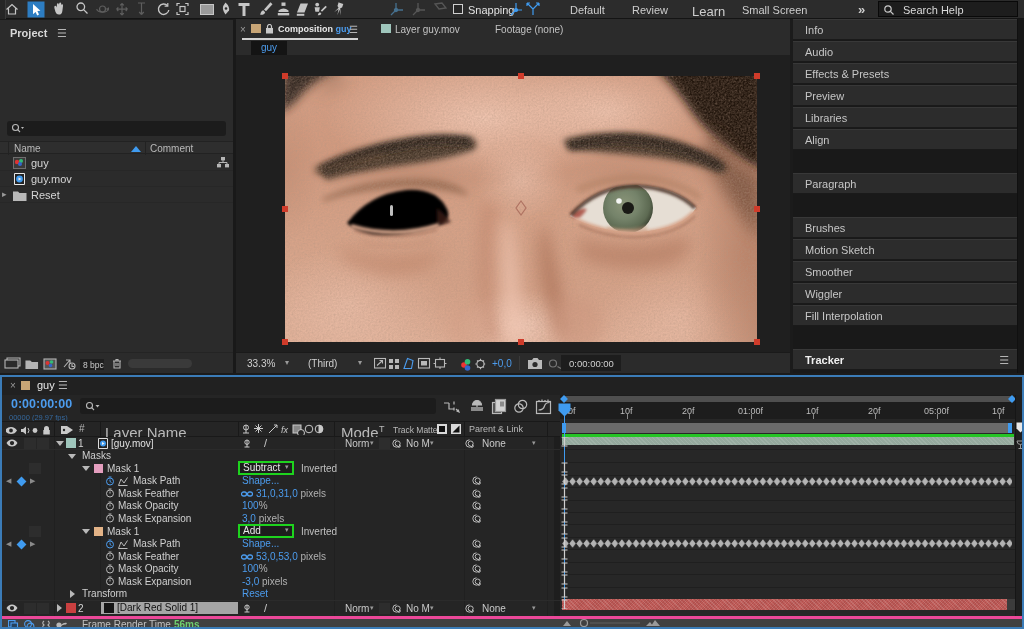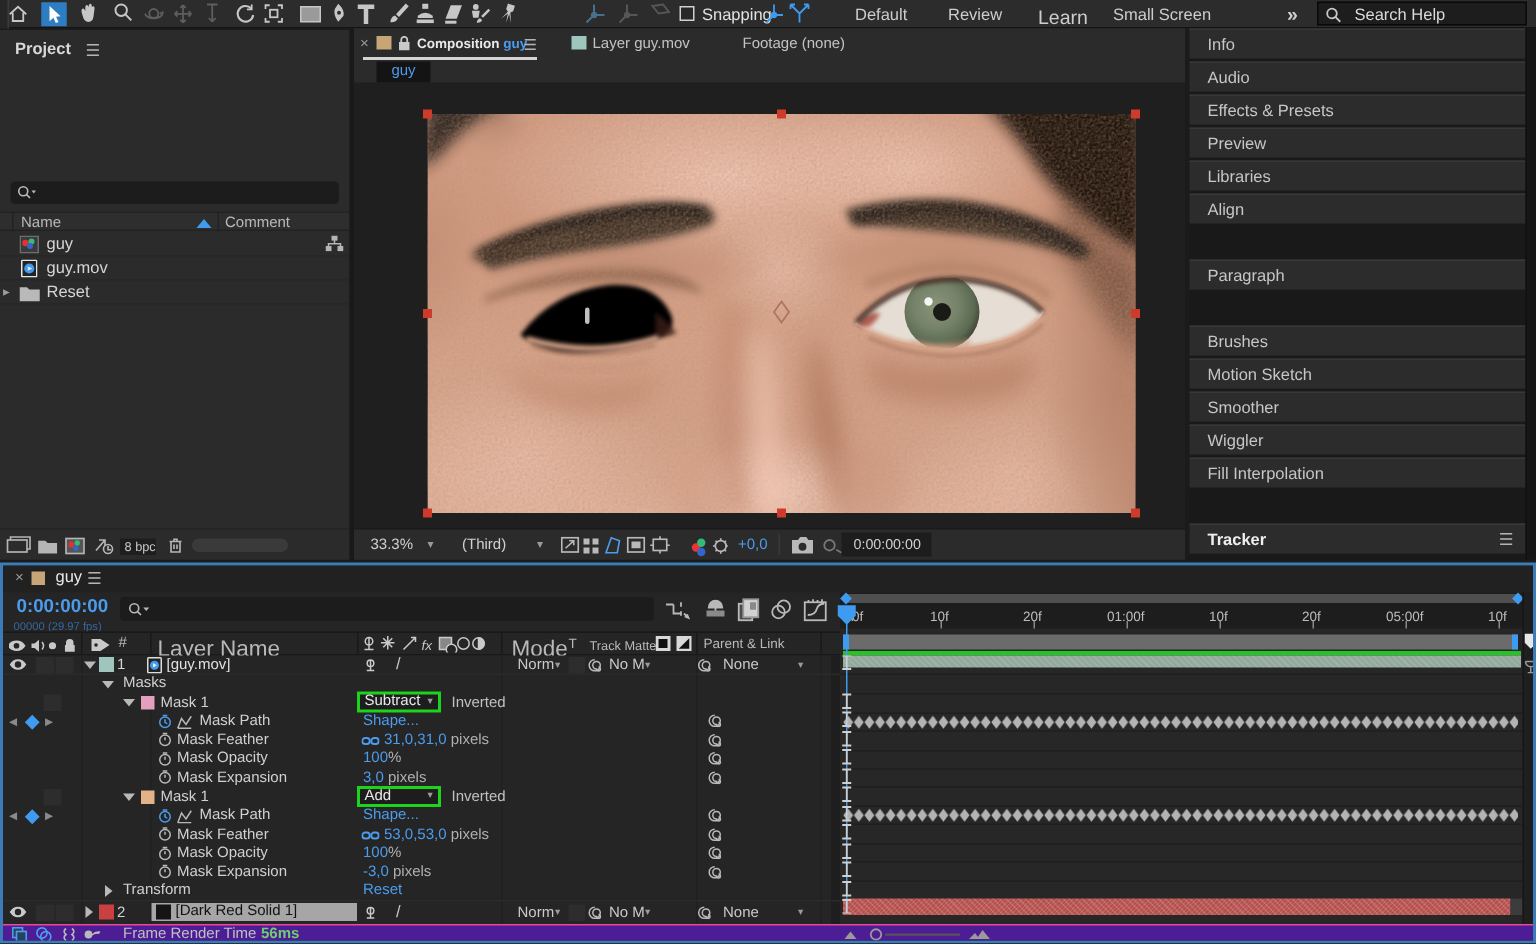--- a/index.html
+++ b/index.html
@@ -778,21 +778,21 @@
       <div class="abs txt" style="left:404px;top:2px;color:#c9c9c9">No M</div>
       <div class="abs txt" style="left:428px;top:3px;color:#9a9a9a;font-size:7px">▾</div>
       <svg class="abs" style="left:463px;top:3px" width="9" height="9" viewBox="0 0 9 9">
           <use href="#swirl"></use>
         </svg>
       <div class="abs txt" style="left:480px;top:2px;color:#c9c9c9">None</div>
       <div class="abs txt" style="left:530px;top:3px;color:#9a9a9a;font-size:7px">▾</div>
     </div>
   </div>
 
-  <div class="abs" style="left:0;top:239px;width:1022px;height:13px;background:#4c1d95;border-top:1px solid #ec4899">
+  <div class="abs" style="left:0;top:239px;width:1022px;height:13px;background:#404040;border-top:3px solid #ec4899">
     <svg class="abs" style="left:6px;top:1px" width="90" height="11" viewBox="0 0 90 11">
       <g fill="none" stroke-width="1.1">
         <g stroke="#4c9cee">
             <rect x="0.5" y="0.5" width="6.5" height="6.5" fill="#27425d"></rect>
             <rect x="3" y="3" width="6.5" height="6.5" fill="#27425d"></rect>
           </g>
         <g stroke="#4c9cee" transform="translate(16,0)">
             <circle cx="4" cy="4" r="3.4"></circle>
             <circle cx="6.5" cy="6.5" r="3.4"></circle>
           </g>

